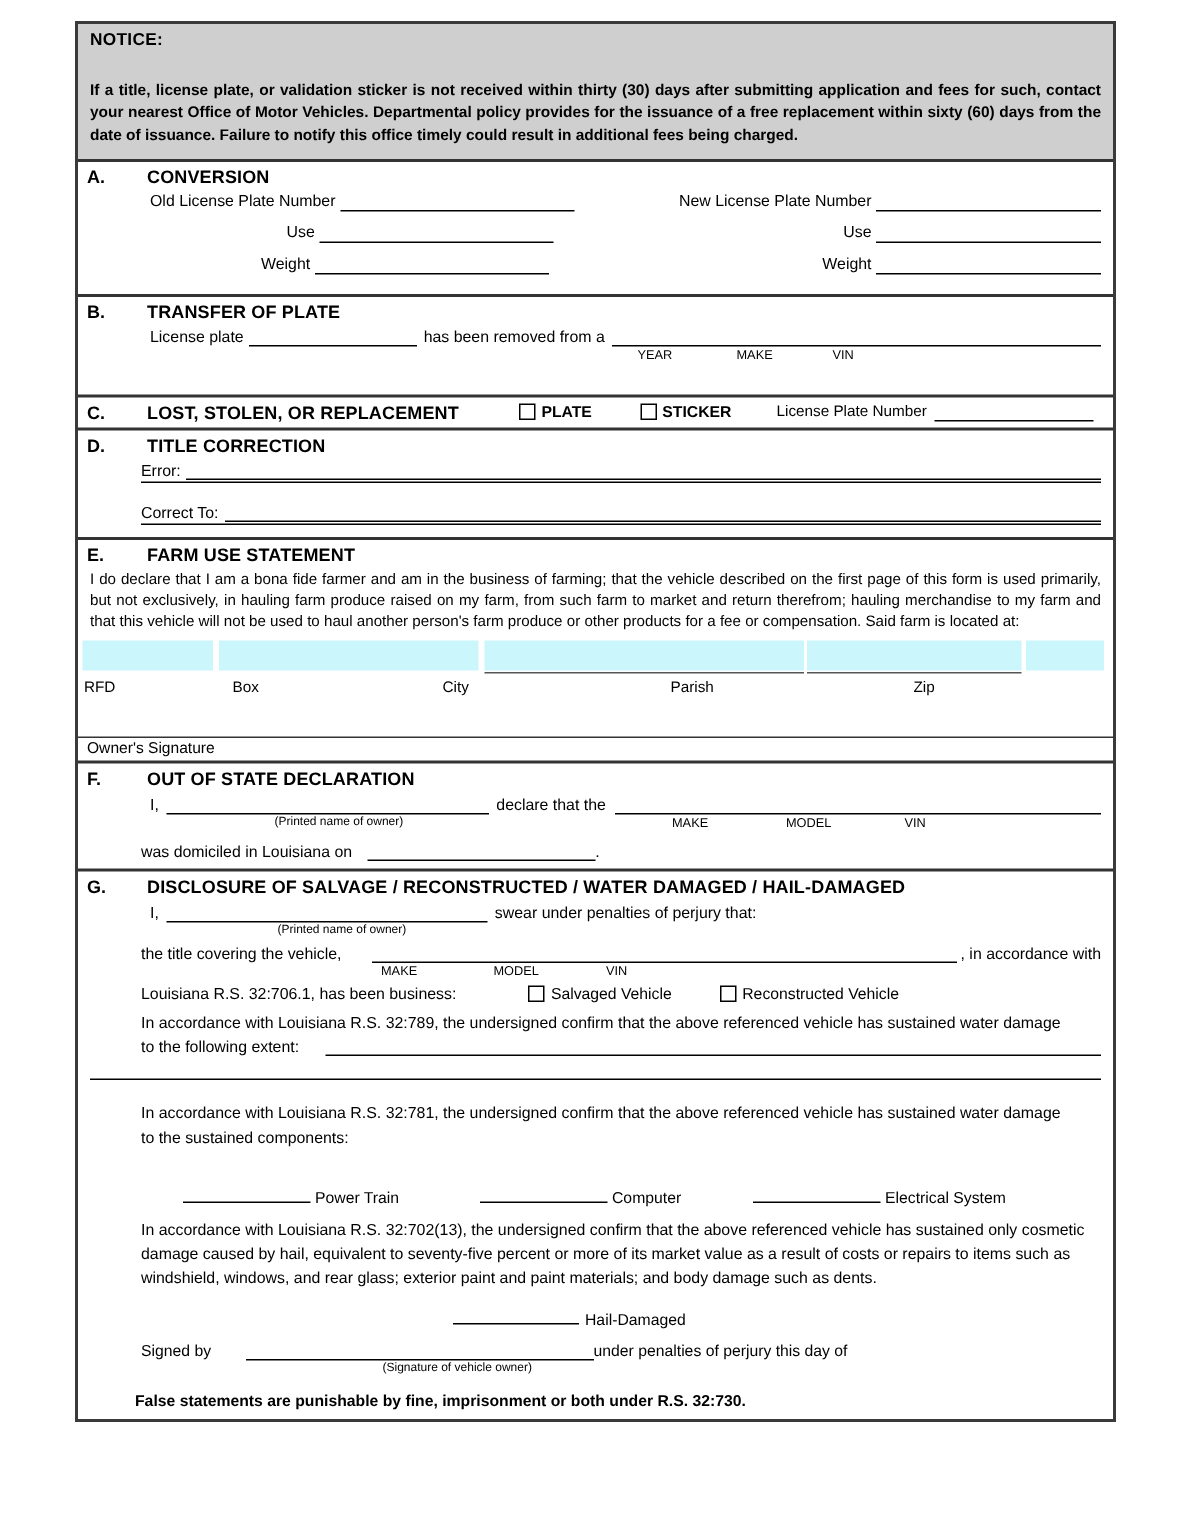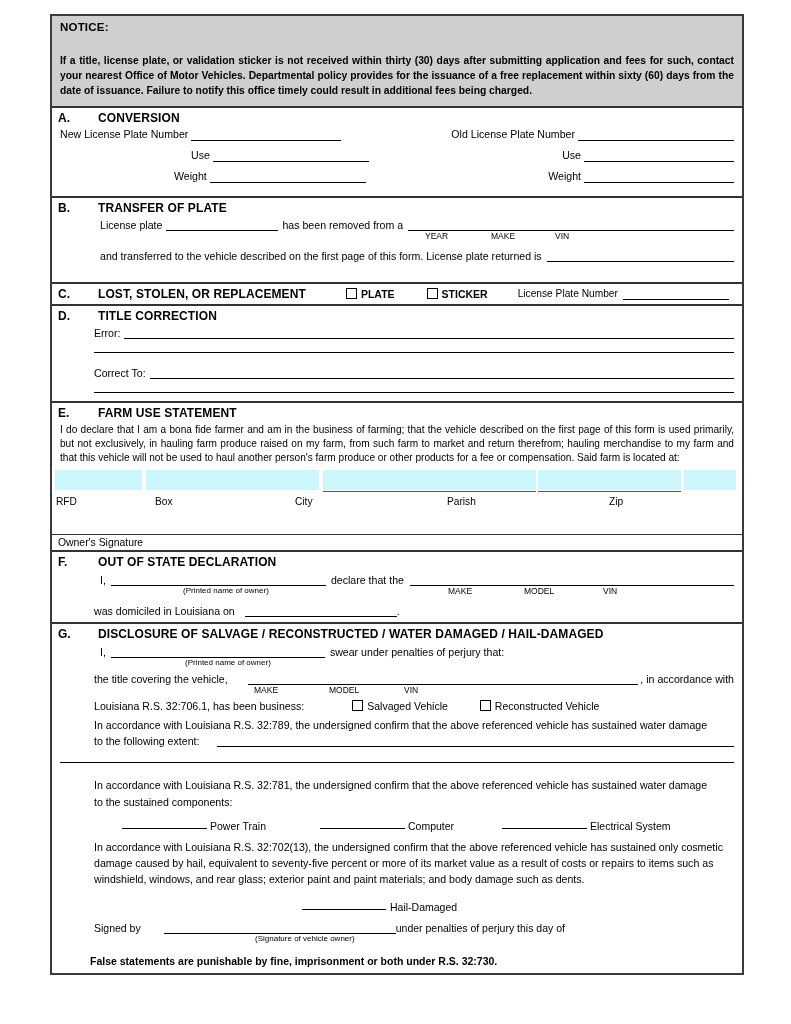--- a/index.html
+++ b/index.html
@@ -122,21 +122,21 @@
     margin-right: 4px;
     background: #fff;
     vertical-align: -1px;
     flex: 0 0 auto;
   }
   .c-opt { display: flex; align-items: center; font-size: 10.5px; font-weight: bold; }
   .c-plate-lbl { font-size: 10.2px; font-weight: normal; }
 
   
   .d-body { padding: 2px 8px 4px 8px; font-size: 10.6px; }
-  .d-line { display: flex; align-items: flex-end; margin-bottom: 12px; }
+  .d-line { display: flex; align-items: flex-end; margin-bottom: 0; }
   .d-full { border-bottom: 1.3px solid #000; height: 1px; margin-bottom: 14px; }
 
   
   .e-para {
     padding: 1px 8px 2px 8px;
     font-size: 10.1px;
     line-height: 1.42;
     text-align: justify;
     text-justify: inter-word;
   }
@@ -185,21 +185,21 @@
   .g-sub1 span { position: absolute; top: 0; }
   .g-l2 { display: flex; align-items: flex-end; margin-top: 3px; }
   .g-sub2 { position: relative; height: 12px; font-size: 8.5px; }
   .g-sub2 span { position: absolute; top: 0; }
   .g-l3 { display: flex; align-items: center; margin-top: 3px; }
   .g-chk-opt { display: flex; align-items: center; font-size: 10.5px; }
   .g-p { margin-top: 5px; line-height: 1.55; }
   .g-extent { display: flex; align-items: flex-end; margin-top: 2px; }
   .g-hr-full { border-bottom: 1.5px solid #000; height: 1px; margin: 14px 0 0 0; }
   .g-hr-gap { height: 14px; }
-  .comp-row { position: relative; height: 18px; margin-top: 4px; font-size: 10.5px; }
+  .comp-row { position: relative; height: 18px; margin-top: 20px; font-size: 10.5px; }
   .comp-row .rule { position: absolute; bottom: 3px; }
   .comp-row .clab { position: absolute; bottom: 0; }
   .hail-row { position: relative; height: 19px; margin-top: 6px; font-size: 10.5px; }
   .hail-row .rule { position: absolute; bottom: 3px; }
   .hail-row .hlab { position: absolute; bottom: 0; }
   .signed-row { display: flex; align-items: flex-start; margin-top: 9px; font-size: 10.5px; }
   .sig-sub { position: relative; height: 12px; font-size: 8px; }
   .sig-sub span { position: absolute; top: 0; padding-left: 43px; }
   .date-row { display: flex; align-items: flex-end; margin-top: 4px; font-size: 10.5px; }
   .false-stmt {
@@ -219,26 +219,26 @@
   </div>
 
   <div class="section">
     <div class="sec-head">
       <span class="sec-letter">A.</span>
       <span class="sec-title">CONVERSION</span>
     </div>
     <div class="conv-grid">
       <div class="conv-line">
         <div class="conv-col">
+          <span class="lbl" style="margin-left:40px">Old License Plate Number</span>
+          <span class="rule" style="width:156px"></span>
+        </div>
+        <div class="conv-col">
           <span class="lbl">New License Plate Number</span>
           <span class="rule" style="width:150px"></span>
-        </div>
-        <div class="conv-col">
-          <span class="lbl" style="margin-left:40px">Old License Plate Number</span>
-          <span class="rule" style="width:156px"></span>
         </div>
       </div>
       <div class="conv-line">
         <div class="conv-col">
           <span class="lbl" style="margin-left:131px">Use</span>
           <span class="rule" style="width:156px"></span>
         </div>
         <div class="conv-col">
           <span class="lbl">Use</span>
           <span class="rule" style="width:150px"></span>
@@ -266,24 +266,20 @@
       <div class="b-line1">
         <span style="margin-left:40px">License plate</span>
         <span class="rule" style="width:112px;margin:0 4px"></span>
         <span>has been removed from a</span>
         <span class="rule" style="flex:1;margin-left:5px"></span>
       </div>
       <div class="b-sublabels">
         <span style="left:110px">YEAR</span>
         <span style="left:176px">MAKE</span>
         <span style="left:240px">VIN</span>
-      </div>
-      <div class="b-line2">
-        <span style="margin-left:40px;white-space:nowrap">and transferred to the vehicle described on the first page of this form. License plate returned is</span>
-        <span class="rule" style="flex:1;margin-left:5px"></span>
       </div>
     </div>
   </div>
 
   <div class="section">
     <div class="c-row">
       <span class="sec-letter">C.</span>
       <span class="sec-title">LOST, STOLEN, OR REPLACEMENT</span>
       <span class="c-opt" style="margin-left:40px">
         <span class="chk"></span>

